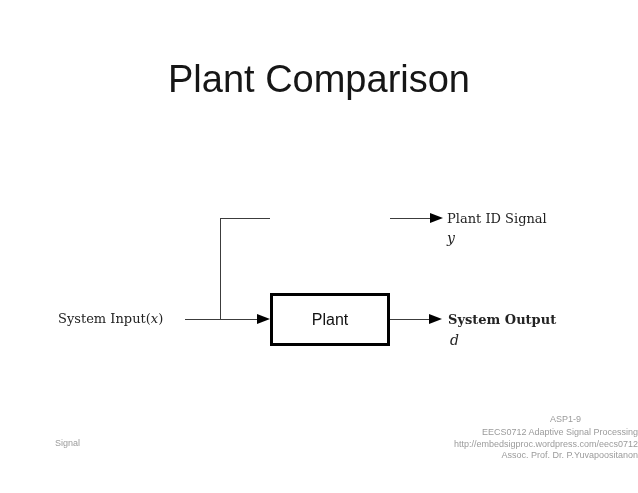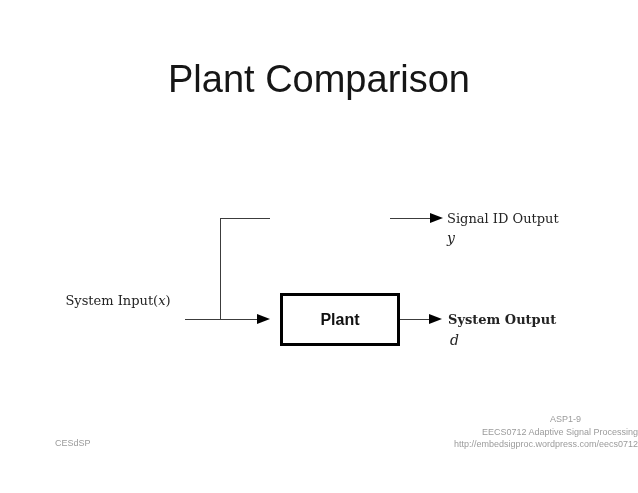--- a/index.html
+++ b/index.html
@@ -31,21 +31,21 @@
     border: 3px solid #000000;
     background: #ffffff;
     display: flex;
     align-items: center;
     justify-content: center;
     font-family: "Liberation Sans", sans-serif;
     font-size: 16px;
     color: #111111;
   }
   .box-plantid { left: 270px; top: 192px; }
-  .box-plant   { left: 280px; top: 293px; font-weight: bold; }
+  .box-plant   { left: 270px; top: 293px; }
   .hline, .vline { position: absolute; background: #3c3c3c; }
   .hline { height: 1px; }
   .vline { width: 1px; }
   .arrow-right {
     position: absolute;
     width: 0; height: 0;
     border-top: 5px solid transparent;
     border-bottom: 5px solid transparent;
     border-left: 13px solid #000000;
   }
@@ -57,21 +57,21 @@
     white-space: nowrap;
   }
   .msym {
     position: absolute;
     font-family: "DejaVu Serif", serif;
     font-style: italic;
     font-size: 14px;
     color: #232323;
   }
   .msym-inline { font-style: italic; }
-  .input-label { left: 58px; top: 293px; width: 120px; text-align: center; }
+  .input-label { left: 58px; top: 311px; width: 120px; text-align: left; }
   .footer-text {
     position: absolute;
     font-family: "Liberation Sans", sans-serif;
     font-size: 9px;
     color: #9b9b9b;
     white-space: nowrap;
   }
   .footer-left  { left: 55px; top: 438px; }
   .footer-right { right: 57px; top: 414px; }
   .footer-center {
@@ -95,26 +95,27 @@
   <div class="arrow-right" style="left:430px; top:213px;"></div>
   <div class="hline" style="left:390px; top:319px; width:40px;"></div>
   <div class="arrow-right" style="left:429px; top:314px;"></div>
 
   <div class="dbox box-plant">
     <span>Plant</span>
   </div>
 
   <div class="mlabel input-label"><span>System Input(</span><span class="msym-inline">x</span><span>)</span></div>
 
-  <div class="mlabel" style="left:447px; top:211px;">Signal ID Output</div>
+  <div class="mlabel" style="left:447px; top:211px;">Plant ID Signal</div>
   <div class="msym" style="left:447px; top:230px;">y</div>
 
   <div class="mlabel" style="left:448px; top:312px;font-weight:bold;">System Output</div>
   <div class="msym" style="left:450px; top:332px;">d</div>
 
-  <div class="footer-text footer-left">CESdSP</div>
+  <div class="footer-text footer-left">Signal</div>
   <div class="footer-text footer-center">
     <div>EECS0712 Adaptive Signal Processing</div>
     <div>http://embedsigproc.wordpress.com/eecs0712</div>
+    <div>Assoc. Prof. Dr. P.Yuvapoositanon</div>
   </div>
   <div class="footer-text footer-right">ASP1-9</div>
 
 </div>
 
 </body></html>

